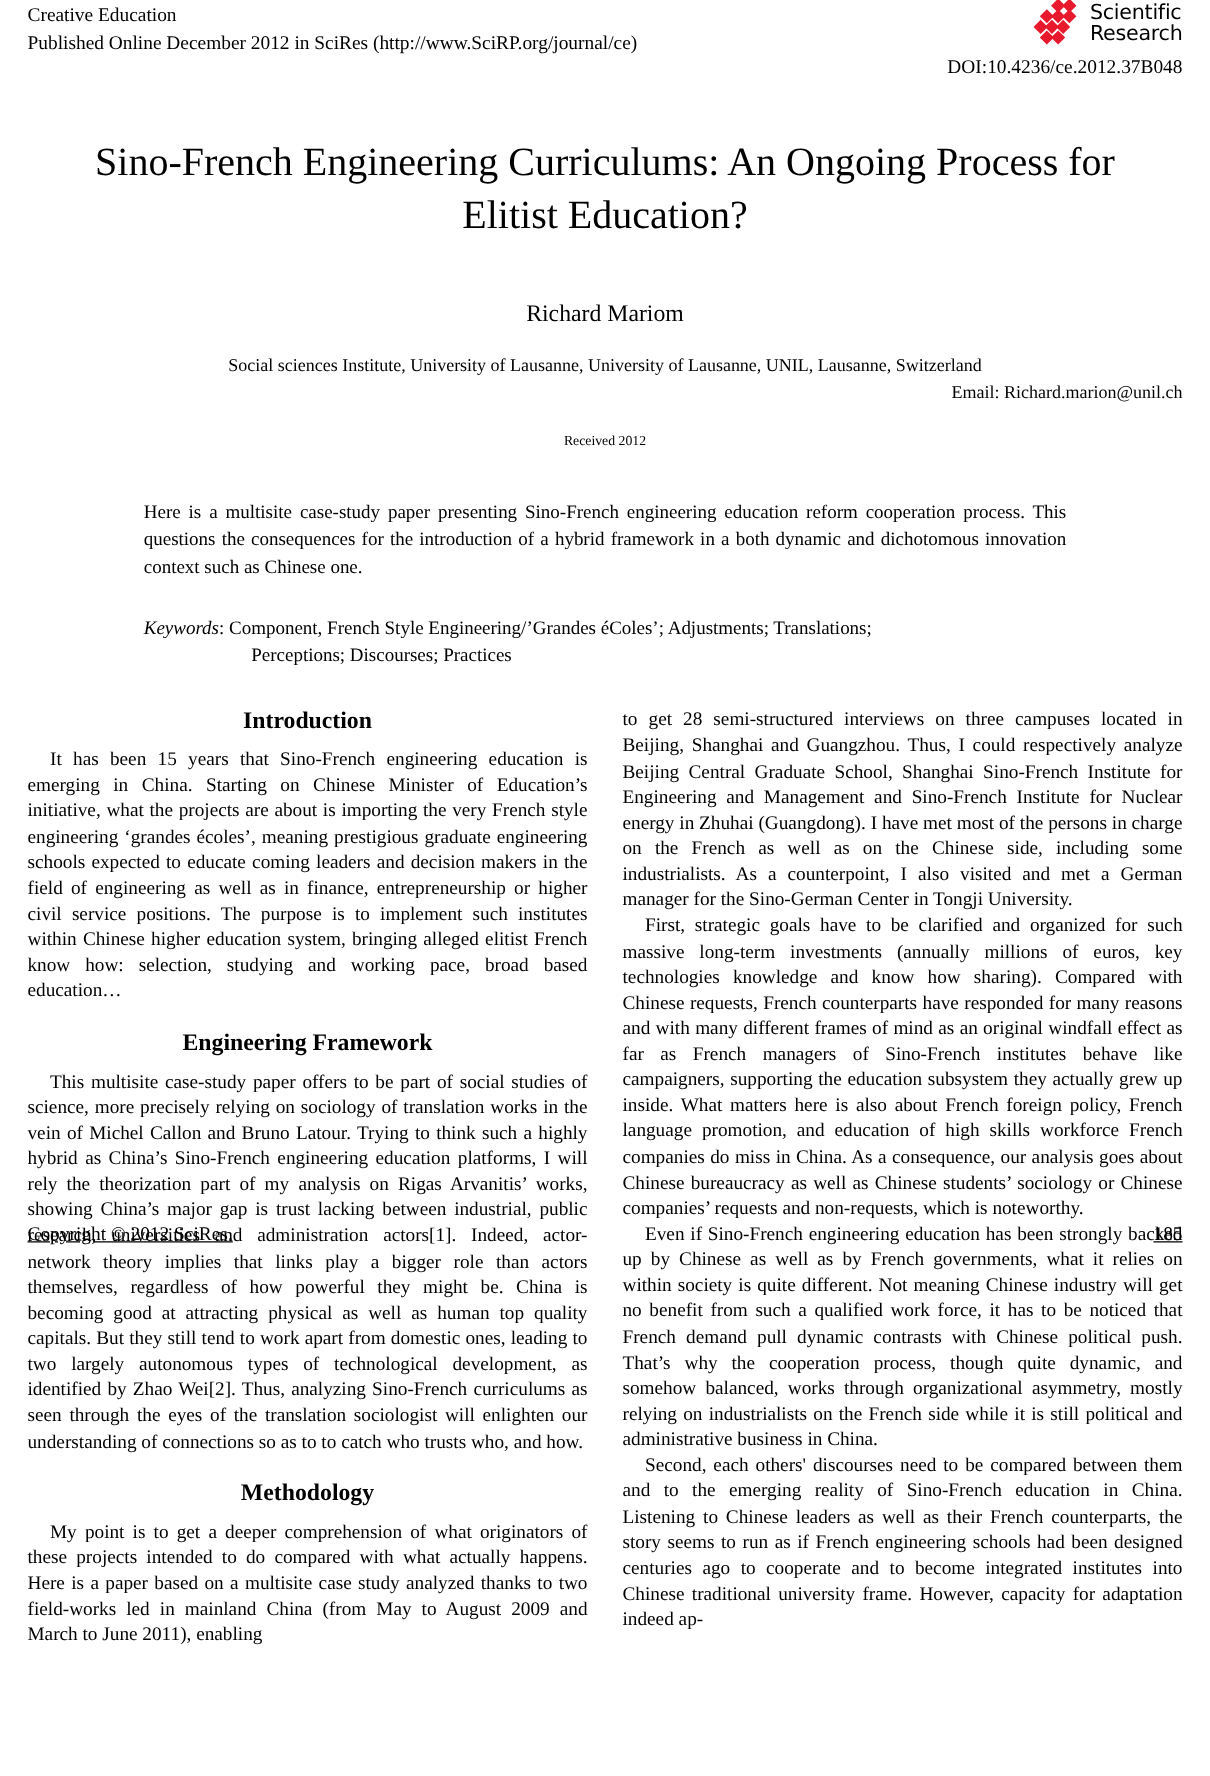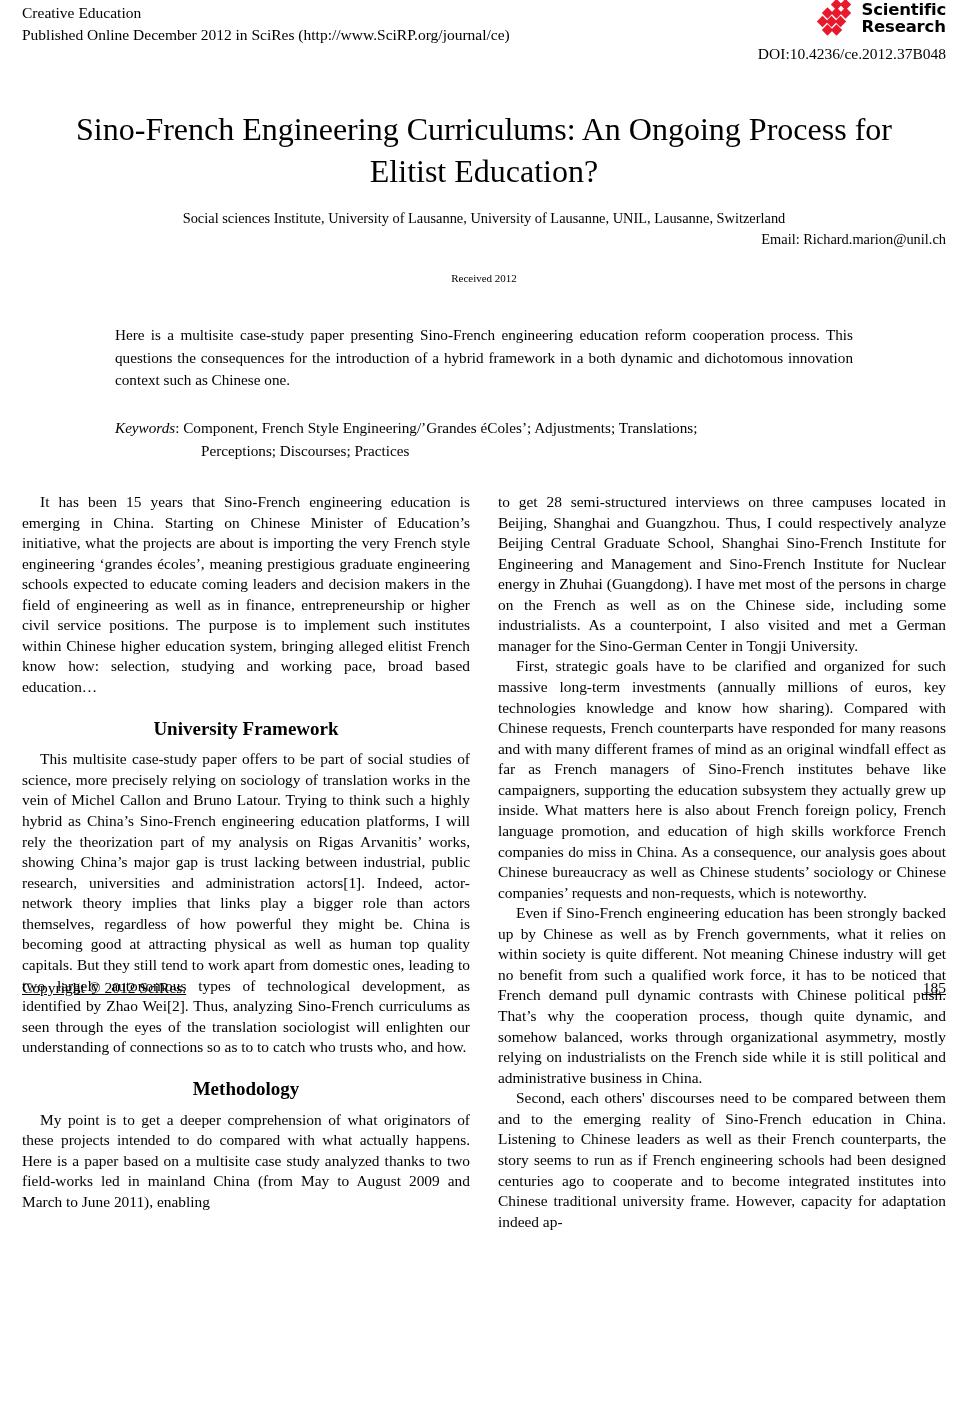--- a/index.html
+++ b/index.html
@@ -53,21 +53,21 @@
   }
   .brand-logo {
     width: 42px;
     height: 36px;
     display: block;
   }
   .brand-words {
     font-family: "DejaVu Sans", sans-serif;
     font-size: 16.5px;
     line-height: 1.06;
-    font-weight: 700;
+    font-weight: 400;
     color: #000;
     letter-spacing: -0.2px;
   }
 
   
   .title {
     margin: 36px auto 0 auto;
     width: 900px;
     text-align: center;
     font-size: 32px;
@@ -193,38 +193,40 @@
         <div>Scientific</div>
         <div>Research</div>
       </div>
     </div>
 
     <div class="doi">DOI:10.4236/ce.2012.37B048</div>
   </div>
 
   <h1 class="title">Sino-French Engineering Curriculums: An Ongoing Process for Elitist Education?</h1>
 
+  <div class="authors">Richard Mariom</div>
   <div class="affiliation">Social sciences Institute, University of Lausanne, University of Lausanne, UNIL, Lausanne, Switzerland</div>
   <div class="email">Email: Richard.marion@unil.ch</div>
   <div class="received">Received 2012</div>
 
   <div class="abstract-wrap">
     <div class="abstract">Here is a multisite case-study paper presenting Sino-French engineering education reform cooperation process. This questions the consequences for the introduction of a hybrid framework in a both dynamic and dichotomous innovation context such as Chinese one.</div>
     <div class="keywords">
       <span class="kw-label">Keywords</span><span>: Component, French Style Engineering/’Grandes éColes’; Adjustments; Translations;</span>
       <span class="kw-second">Perceptions; Discourses; Practices</span>
     </div>
   </div>
 
   <div class="columns">
 
     <div class="col">
+      <h2 class="section">Introduction</h2>
       <p class="body">It has been 15 years that Sino-French engineering education is emerging in China. Starting on Chinese Minister of Education’s initiative, what the projects are about is importing the very French style engineering ‘grandes écoles’, meaning prestigious graduate engineering schools expected to educate coming leaders and decision makers in the field of engineering as well as in finance, entrepreneurship or higher civil service positions. The purpose is to implement such institutes within Chinese higher education system, bringing alleged elitist French know how: selection, studying and working pace, broad based education…</p>
 
-      <h2 class="section">University Framework</h2>
+      <h2 class="section">Engineering Framework</h2>
       <p class="body">This multisite case-study paper offers to be part of social studies of science, more precisely relying on sociology of translation works in the vein of Michel Callon and Bruno Latour. Trying to think such a highly hybrid as China’s Sino-French engineering education platforms, I will rely the theorization part of my analysis on Rigas Arvanitis’ works, showing China’s major gap is trust lacking between industrial, public research, universities and administration actors[1]. Indeed, actor-network theory implies that links play a bigger role than actors themselves, regardless of how powerful they might be. China is becoming good at attracting physical as well as human top quality capitals. But they still tend to work apart from domestic ones, leading to two largely autonomous types of technological development, as identified by Zhao Wei[2]. Thus, analyzing Sino-French curriculums as seen through the eyes of the translation sociologist will enlighten our understanding of connections so as to to catch who trusts who, and how.</p>
 
       <h2 class="section">Methodology</h2>
       <p class="body">My point is to get a deeper comprehension of what originators of these projects intended to do compared with what actually happens. Here is a paper based on a multisite case study analyzed thanks to two field-works led in mainland China (from May to August 2009 and March to June 2011), enabling</p>
     </div>
 
     <div class="col">
       <p class="body cont">to get 28 semi-structured interviews on three campuses located in Beijing, Shanghai and Guangzhou. Thus, I could respectively analyze Beijing Central Graduate School, Shanghai Sino-French Institute for Engineering and Management and Sino-French Institute for Nuclear energy in Zhuhai (Guangdong). I have met most of the persons in charge on the French as well as on the Chinese side, including some industrialists. As a counterpoint, I also visited and met a German manager for the Sino-German Center in Tongji University.</p>
       <p class="body">First, strategic goals have to be clarified and organized for such massive long-term investments (annually millions of euros, key technologies knowledge and know how sharing). Compared with Chinese requests, French counterparts have responded for many reasons and with many different frames of mind as an original windfall effect as far as French managers of Sino-French institutes behave like campaigners, supporting the education subsystem they actually grew up inside. What matters here is also about French foreign policy, French language promotion, and education of high skills workforce French companies do miss in China. As a consequence, our analysis goes about Chinese bureaucracy as well as Chinese students’ sociology or Chinese companies’ requests and non-requests, which is noteworthy.</p>
       <p class="body">Even if Sino-French engineering education has been strongly backed up by Chinese as well as by French governments, what it relies on within society is quite different. Not meaning Chinese industry will get no benefit from such a qualified work force, it has to be noticed that French demand pull dynamic contrasts with Chinese political push. That’s why the cooperation process, though quite dynamic, and somehow balanced, works through organizational asymmetry, mostly relying on industrialists on the French side while it is still political and administrative business in China.</p>

